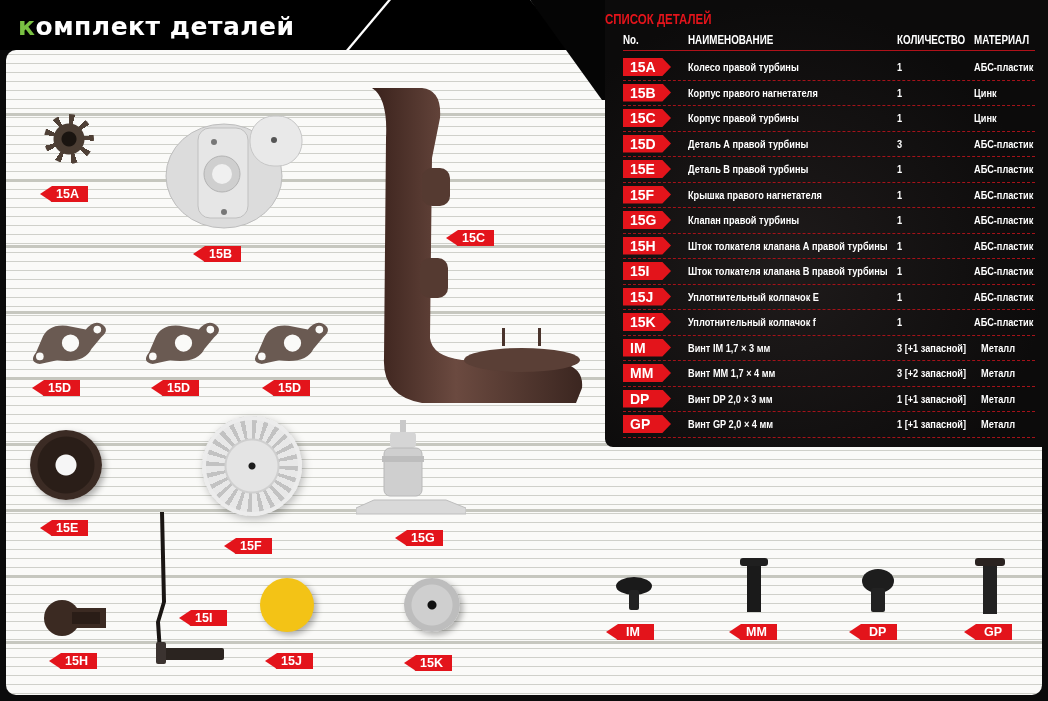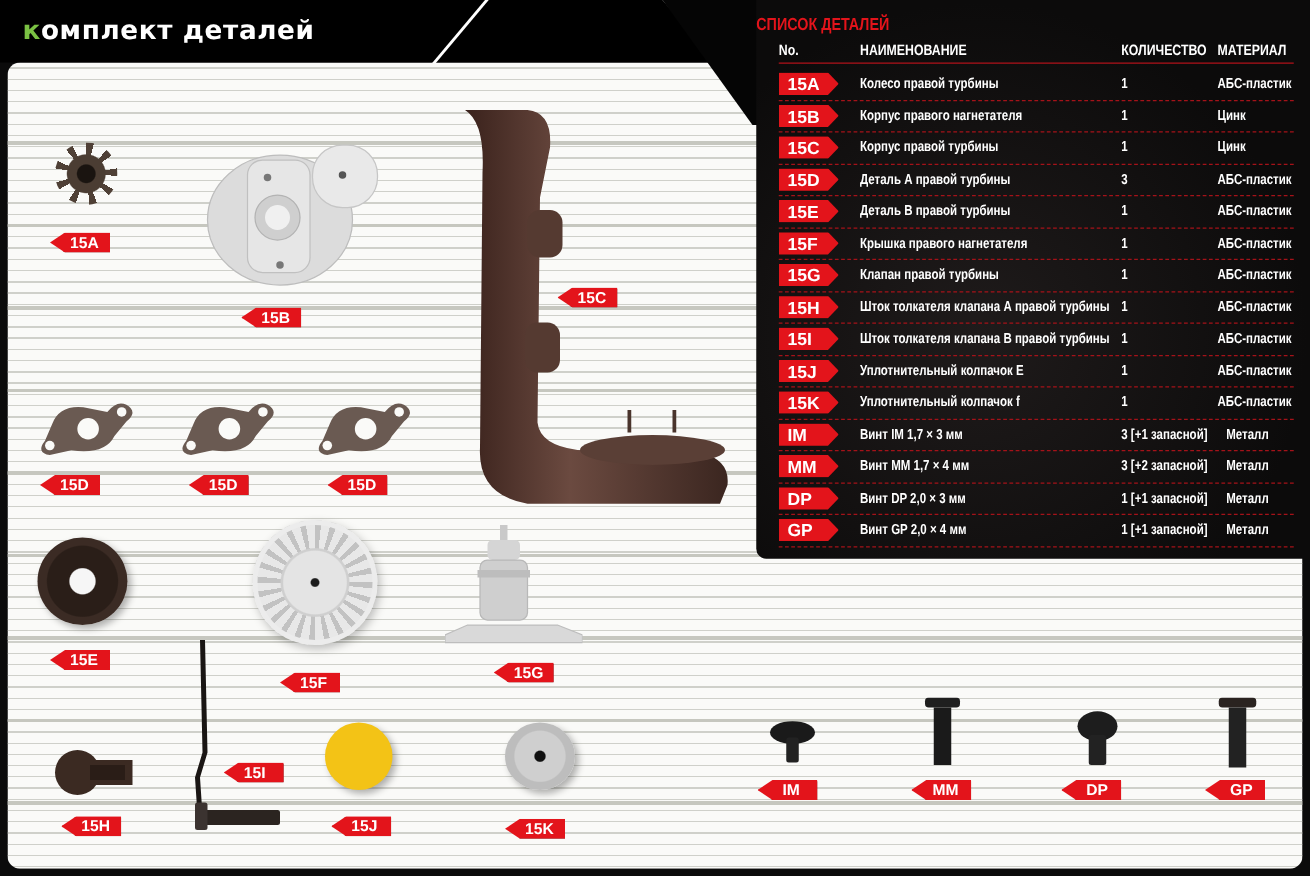--- a/index.html
+++ b/index.html
@@ -2,21 +2,21 @@
 <html><head>
 <meta charset="utf-8">
 <style>
   * { box-sizing: border-box; margin: 0; padding: 0; }
   html, body { width: 1048px; height: 701px; overflow: hidden; background: #0b0b0b; }
   body { position: relative; font-family: "Liberation Sans", sans-serif; }
 
   
   .title-bar { position: absolute; left: 0; top: 0; width: 1048px; height: 50px; background: #000; }
   .title { position: absolute; left: 18px; top: 12px; font-family: "DejaVu Sans", sans-serif; font-weight: bold;
-           font-size: 21px; color: #fff; letter-spacing: 0.5px; text-transform: lowercase; text-align: right; }
+           font-size: 25px; color: #fff; letter-spacing: 0.5px; text-transform: lowercase; text-align: right; }
   .title .first { color: #7ac143; }
   .slash1, .slash2 { position: absolute; top: 0; width: 3px; height: 58px; background: #fff; }
   .slash1 { left: 366px; transform: skewX(-40deg); transform-origin: top left; left: 388px; }
   .slash2 { left: 460px; transform: skewX(40deg); transform-origin: top left; left: 530px; }
 
   
   .panel { position: absolute; left: 6px; top: 50px; width: 1036px; height: 645px;
            border-radius: 10px; overflow: hidden;
            background:
              repeating-linear-gradient(to bottom, transparent 0 4px, #cfd0ca 4px 5px, transparent 5px 9px),

